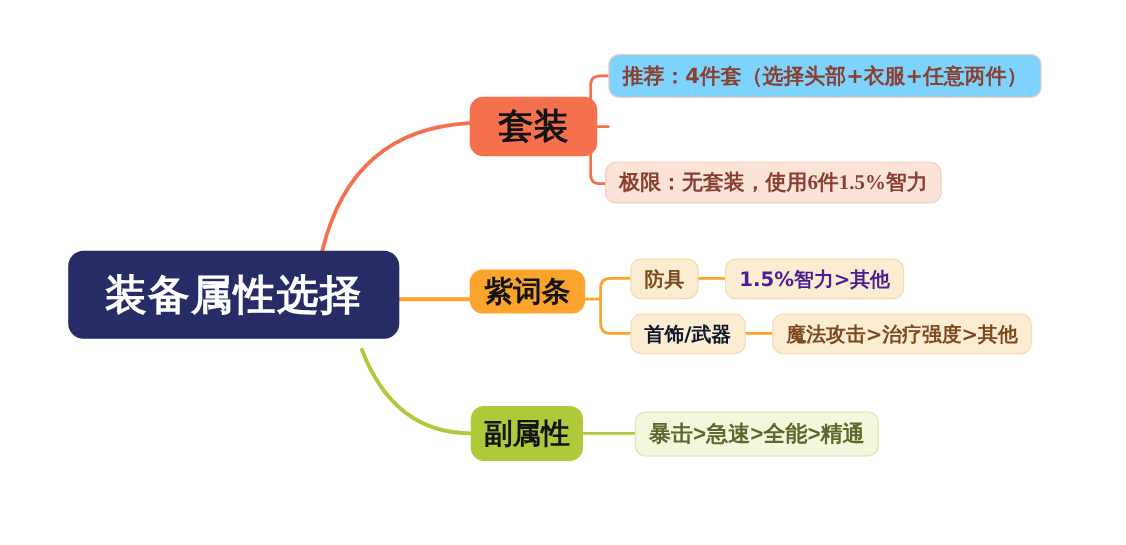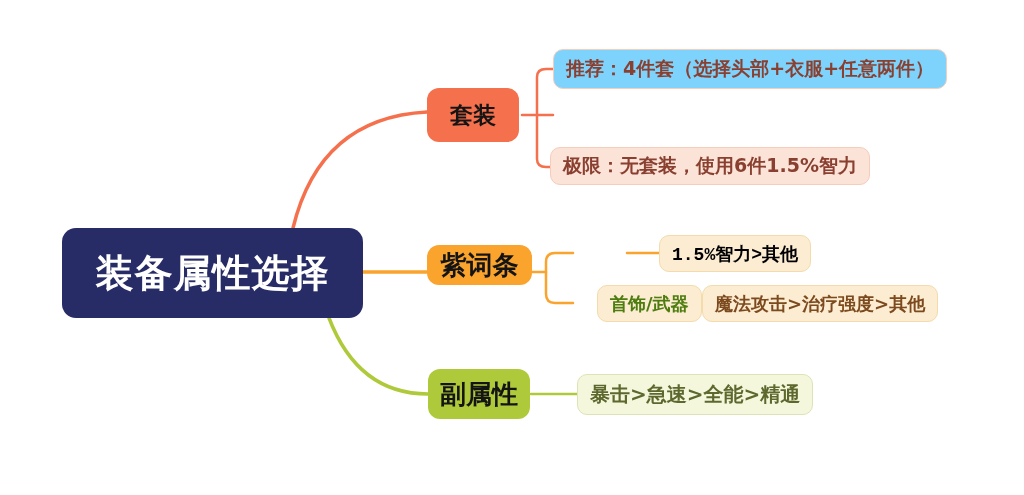--- a/index.html
+++ b/index.html
@@ -27,30 +27,30 @@
     position: absolute;
     display: flex;
     align-items: center;
     justify-content: center;
     font-weight: 700;
     white-space: nowrap;
     box-sizing: border-box;
   }
   .root {
     left: 62px; top: 228px;
-    width: 301px; height: 90px;
+    width: 301px; height: 80px;
     border-radius: 14px;
     font-size: 38px;
     letter-spacing: 1px;
   }
   .branch {
     border-radius: 12px;
     color: #141414;
   }
-  .b-set        { left: 427px; top: 88px;  width: 92px;  height: 54px; font-size: 23px; }
+  .b-set        { left: 427px; top: 88px;  width: 116px;  height: 54px; font-size: 32px; }
   .b-purple     { left: 427px; top: 245px; width: 105px; height: 40px; font-size: 26px; }
   .b-substat    { left: 428px; top: 369px; width: 102px; height: 50px; font-size: 26px; }
   .leaf {
     border-radius: 10px;
     padding: 0 12px;
     font-size: 19px;
     justify-content: flex-start;
   }
   .leaf-rec     { left: 553px; top: 49px;  height: 40px; }
   .leaf-part    { left: 553px; top: 95px;  height: 40px; }
@@ -84,23 +84,24 @@
 
     <path d="M 671 303 H 702" stroke-width="2.5" stroke-linecap="round" stroke="#faa42e"></path>
 
     <path d="M 531 394 H 577" stroke-width="2.5" stroke-linecap="round" stroke="#aeca3b"></path>
   </svg>
 
   <div class="node root" style="background: rgb(39, 44, 102); color: rgb(255, 255, 255);">装备属性选择</div>
 
   <div class="node branch b-set" style="background: rgb(245, 113, 77);">套装</div>
   <div class="node leaf leaf-rec" style="background: #7dd3fc; color: rgb(138, 64, 48); border: 1px solid rgb(246, 204, 187);">推荐：4件套（选择头部+衣服+任意两件）</div>
-  <div class="node leaf leaf-ext" style="background: rgb(251, 227, 216); color: rgb(138, 64, 48); border: 1px solid rgb(246, 204, 187);">极限：无套装，使用6件1.5%智力</div>
+  <div class="node leaf leaf-ext" style="background: rgb(251, 227, 216); color: rgb(138, 64, 48); border: 1px solid rgb(246, 204, 187); font-family: Liberation Serif, serif;">极限：无套装，使用6件1.5%智力</div>
 
   <div class="node branch b-purple" style="background: rgb(250, 164, 46);">紫词条</div>
-  <div class="node leaf leaf-armorp" style="background: rgb(252, 236, 210); color: #000000; border: 1px solid rgb(243, 219, 171); font-family: Liberation Mono, monospace;">1.5%智力&gt;其他</div>
-  <div class="node leaf leaf-acc" style="background: rgb(252, 236, 210); color: #4d7c0f; border: 1px solid rgb(243, 219, 171); margin-left: 24px;">首饰/武器</div>
+  <div class="node leaf leaf-armor" style="background: rgb(252, 236, 210); color: rgb(124, 74, 30); border: 1px solid rgb(243, 219, 171);">防具</div>
+  <div class="node leaf leaf-armorp" style="background: rgb(252, 236, 210); color: #4c1d95; border: 1px solid rgb(243, 219, 171);">1.5%智力&gt;其他</div>
+  <div class="node leaf leaf-acc" style="background: rgb(252, 236, 210); color: #0f172a; border: 1px solid rgb(243, 219, 171);">首饰/武器</div>
   <div class="node branch b-substat" style="background: rgb(174, 202, 59);">副属性</div>
 
   <div class="node leaf leaf-accp" style="background: rgb(252, 236, 210); color: rgb(124, 74, 30); border: 1px solid rgb(243, 219, 171);">魔法攻击&gt;治疗强度&gt;其他</div>
-  <div class="node leaf leaf-sub" style="background: rgb(245, 247, 221); color: rgb(93, 104, 47); border: 1px solid rgb(221, 227, 182);">暴击&gt;急速&gt;全能&gt;精通</div>
+  <div class="node leaf leaf-sub" style="background: rgb(245, 247, 221); color: rgb(93, 104, 47); border: 1px solid rgb(221, 227, 182); font-family: Liberation Mono, monospace;">暴击&gt;急速&gt;全能&gt;精通</div>
 
 </div>
 
 </body></html>

